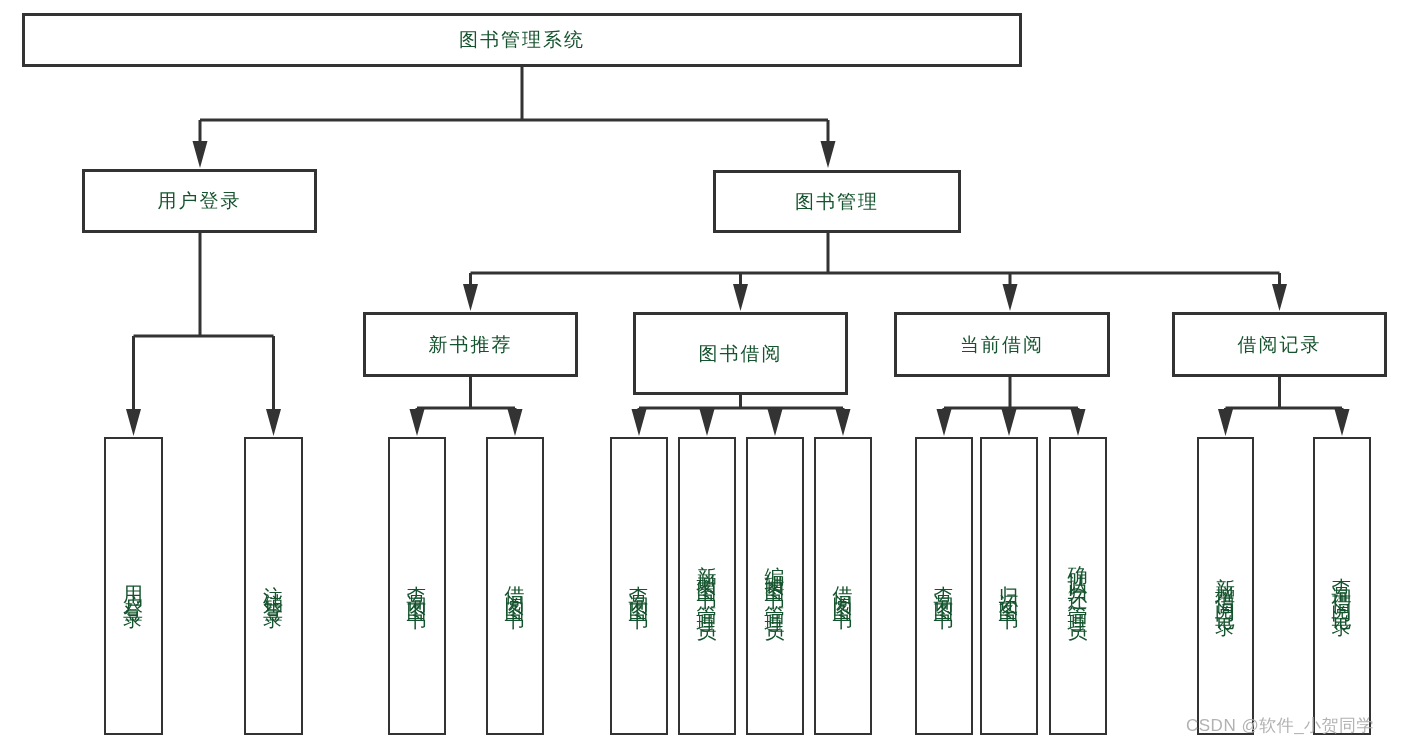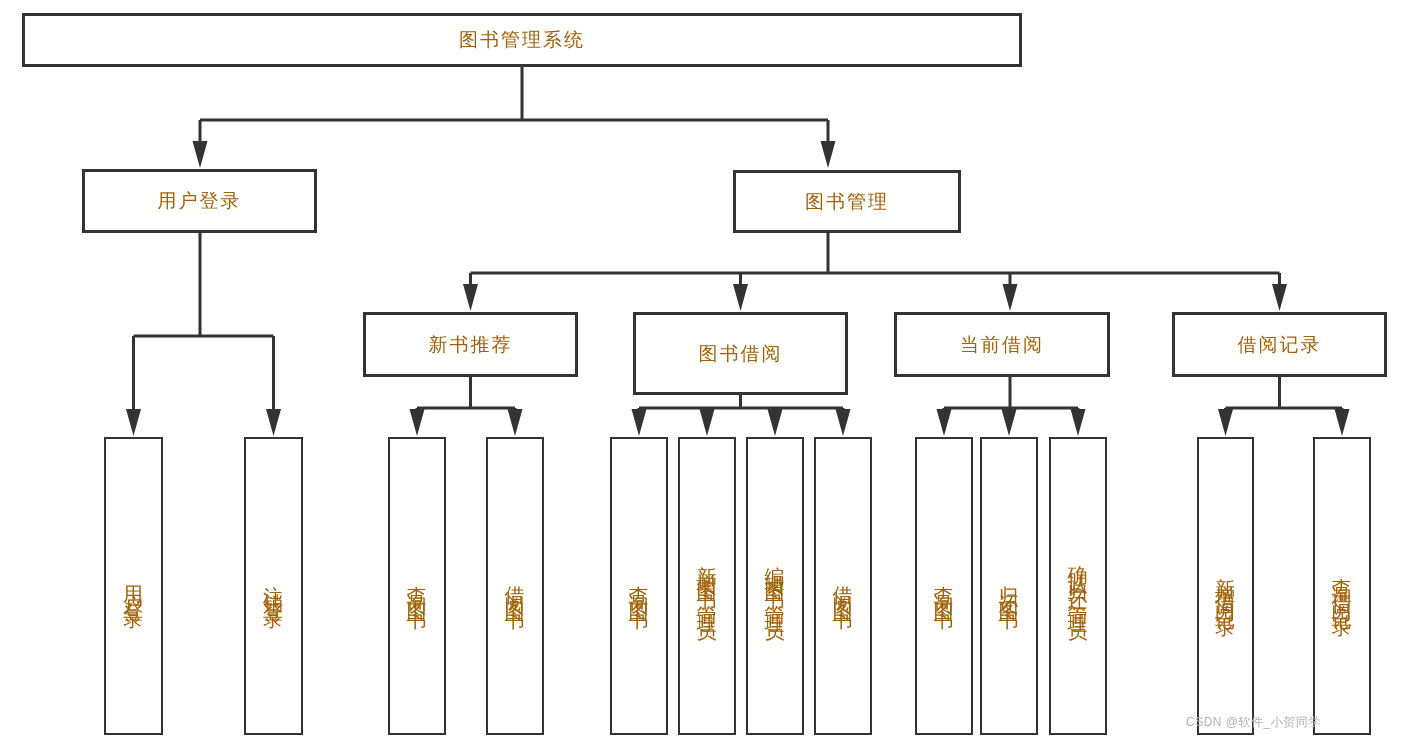--- a/index.html
+++ b/index.html
@@ -22,21 +22,21 @@
     width: 1405px;
     height: 747px;
   }
   .box {
     position: absolute;
     background: #ffffff;
     box-sizing: border-box;
     display: flex;
     align-items: center;
     justify-content: center;
-    color: #a16207;
+    color: #14532d;
   }
   .h-box {
     border: 3px solid #333333;
     font-size: 19px;
     letter-spacing: 2px;
     white-space: nowrap;
   }
   .root-box {
     left: 22px; top: 13px; width: 1000px; height: 54px;
   }
@@ -47,21 +47,21 @@
     writing-mode: vertical-rl;
     text-orientation: mixed;
     font-size: 20px;
     letter-spacing: 8px;
     line-height: 1;
   }
   .watermark {
     position: absolute;
     left: 1186px;
     top: 714px;
-    font-size: 12px;
+    font-size: 17px;
     color: #b2b2b2;
     letter-spacing: 0.5px;
     white-space: nowrap;
   }
 </style>
 </head>
 <body>
 
 <div class="stage">
 
@@ -94,21 +94,21 @@
          M1334.5 409 L1349.5 409 L1342 436 Z"></path>
   </svg>
 
   <div class="box h-box root-box">
     <span>图书管理系统</span>
   </div>
 
   <div class="box h-box" style="left:82px; top:169px; width:235px; height:64px;">
     <span>用户登录</span>
   </div>
-  <div class="box h-box" style="left:713px; top:170px; width:228px; height:63px;margin-left:20px;">
+  <div class="box h-box" style="left:713px; top:170px; width:248px; height:63px;">
     <span>图书管理</span>
   </div>
 
   <div class="box h-box" style="left:363px; top:312px; width:215px; height:65px;">
     <span>新书推荐</span>
   </div>
   <div class="box h-box" style="left:633px; top:312px; width:215px; height:83px;">
     <span>图书借阅</span>
   </div>
   <div class="box h-box" style="left:894px; top:312px; width:216px; height:65px;">

